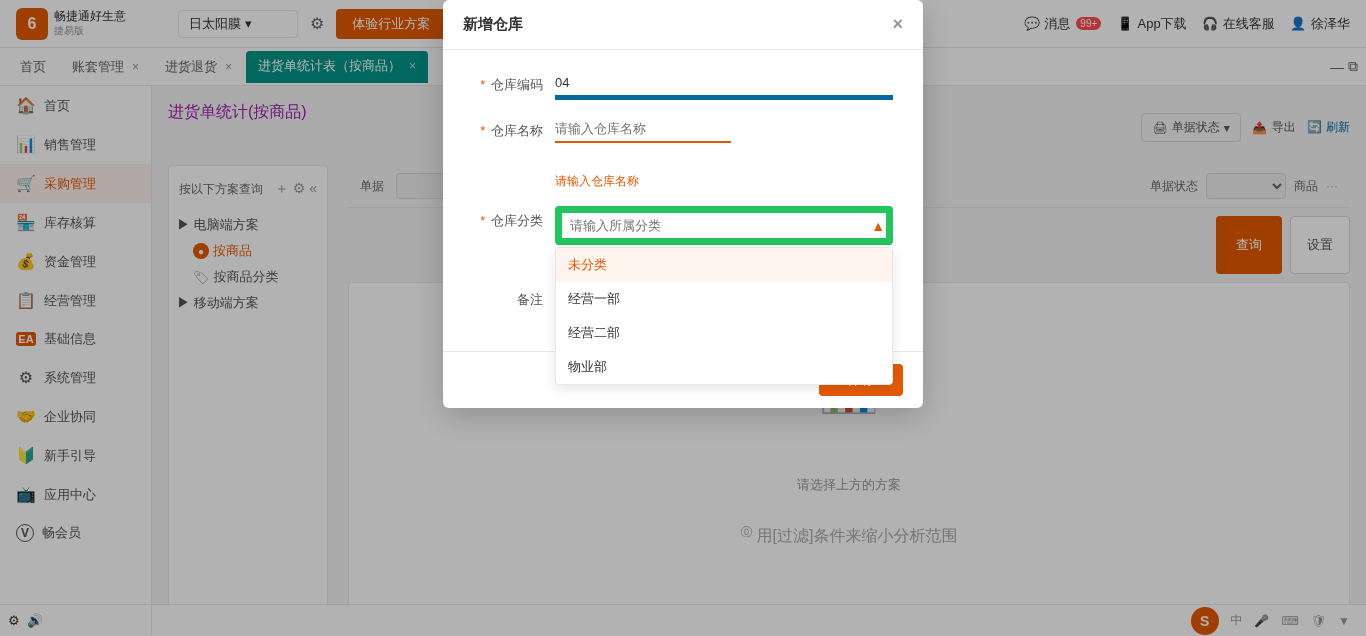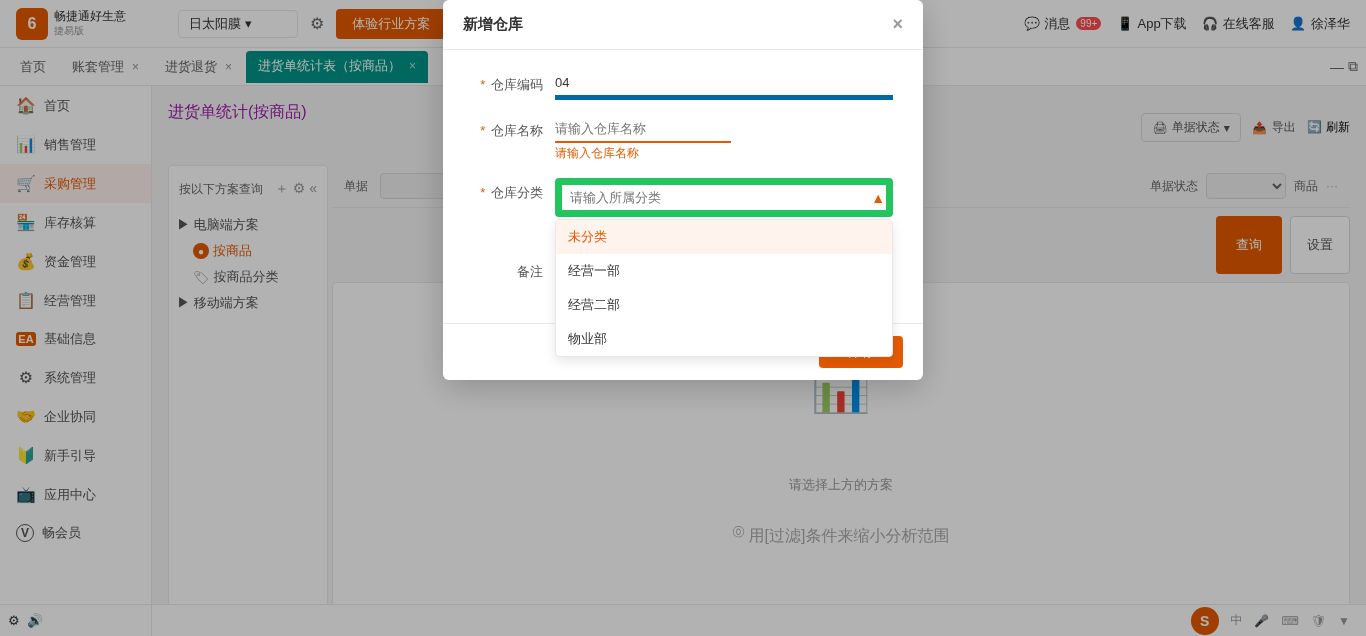--- a/index.html
+++ b/index.html
@@ -139,21 +139,21 @@
       width: 70px; text-align: right; font-size: 13px; color: #555;
       padding-top: 6px; flex-shrink: 0;
     }
     .required { color: #e55a00; margin-right: 2px; }
     .form-input {
       flex: 1; border: none; border-bottom: 5px solid #0369a1;
       padding: 5px 0; font-size: 13px; outline: none; color: #333;
     }
     .form-input.error { border-bottom: 2px solid #e55a00; }
     .error-msg { color: #e55a00; font-size: 12px; margin-top: 2px; }
-    .form-input-wrap { flex: 1; display: flex; flex-direction: column; }
+    .form-input-wrap { flex: 1; display: flex; flex-direction: column; gap: 28px; }
     .category-wrap { flex: 1; position: relative; }
     .category-input {
       width: 100%; border: 7px solid #22c55e; border-radius: 4px;
       padding: 5px 30px 5px 8px; font-size: 13px; outline: none; color: #999;
     }
     .category-arrow {
       position: absolute; right: 8px; top: 50%; transform: translateY(-50%);
       color: #e55a00; font-size: 14px; cursor: pointer;
     }
     .dropdown-list {
@@ -177,21 +177,21 @@
       text-align: center; color: #999; font-size: 13px;
       padding: 60px 0 20px;
     }
     .empty-hint-sub { font-size: 16px; color: #aaa; margin-top: 8px; }
     .print-btn {
       display: flex; align-items: center; gap: 4px;
       border: 1px solid #d9d9d9; border-radius: 4px; padding: 5px 10px;
       cursor: pointer; font-size: 12px; color: #555;
     }
     .export-btn { display: flex; align-items: center; gap: 4px; cursor: pointer; font-size: 12px; color: #555; }
-    .refresh-btn { cursor: pointer; font-size: 12px; color: #000000; }
+    .refresh-btn { cursor: pointer; font-size: 12px; color: #0369a1; }
     .top-right-btns { display: flex; align-items: center; gap: 12px; }
     .bottom-bar {
       position: fixed; bottom: 0; right: 0; left: 152px;
       height: 32px; background: #fff; border-top: 1px solid #e8e8e8;
       display: flex; align-items: center; justify-content: flex-end;
       padding: 0 16px; gap: 12px; font-size: 12px; color: #999;
     }
     .s-logo {
       width: 28px; height: 28px; background: #e55a00; border-radius: 50%;
       color: #fff; font-weight: bold; font-size: 14px;
@@ -334,21 +334,21 @@
           <span>📤</span>
           <span>导出</span>
         </div>
         <div class="refresh-btn">
           <span>🔄</span>
           <span>刷新</span>
         </div>
       </div>
     </div>
 
-    <div style="display:flex;gap:4px;height:calc(100% - 60px);">
+    <div style="display:flex;gap:20px;height:calc(100% - 60px);">
 
       <div style="width:160px;background:#fff;border-radius:4px;padding:8px 0;border:1px solid #e8e8e8;">
         <div style="display:flex;align-items:center;justify-content:space-between;padding:6px 10px;">
           <span style="font-size:12px;color:#666;">按以下方案查询</span>
           <div style="display:flex;gap:4px;">
             <span style="cursor:pointer;color:#999;font-size:14px;">＋</span>
             <span style="cursor:pointer;color:#999;font-size:14px;">⚙</span>
             <span style="cursor:pointer;color:#999;font-size:14px;">«</span>
           </div>
         </div>

